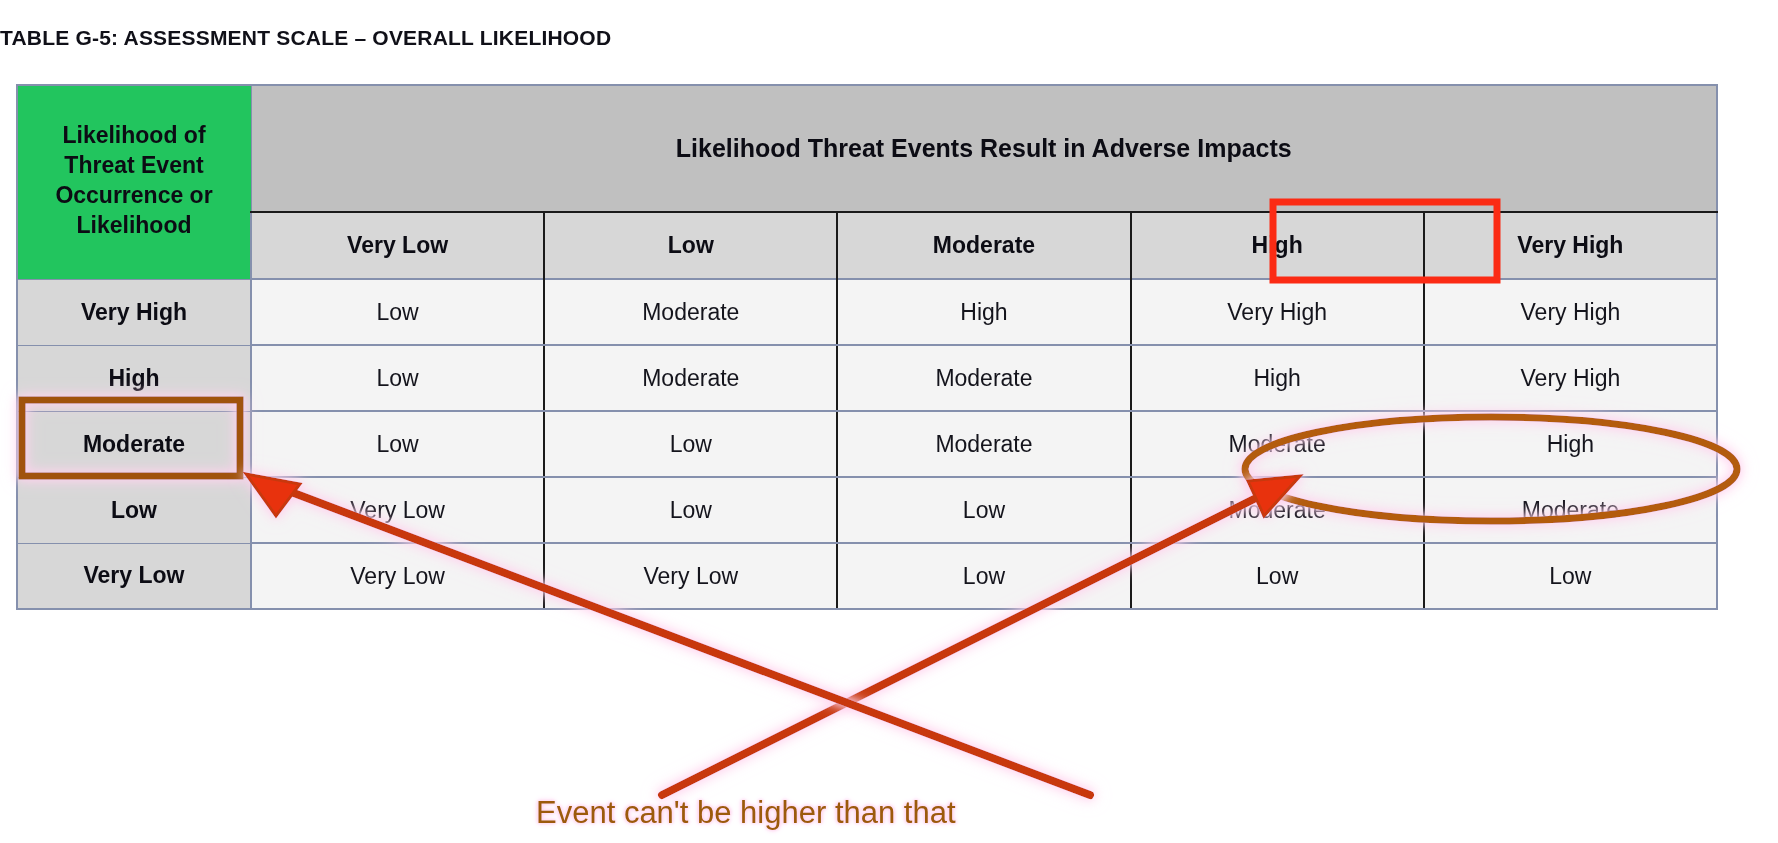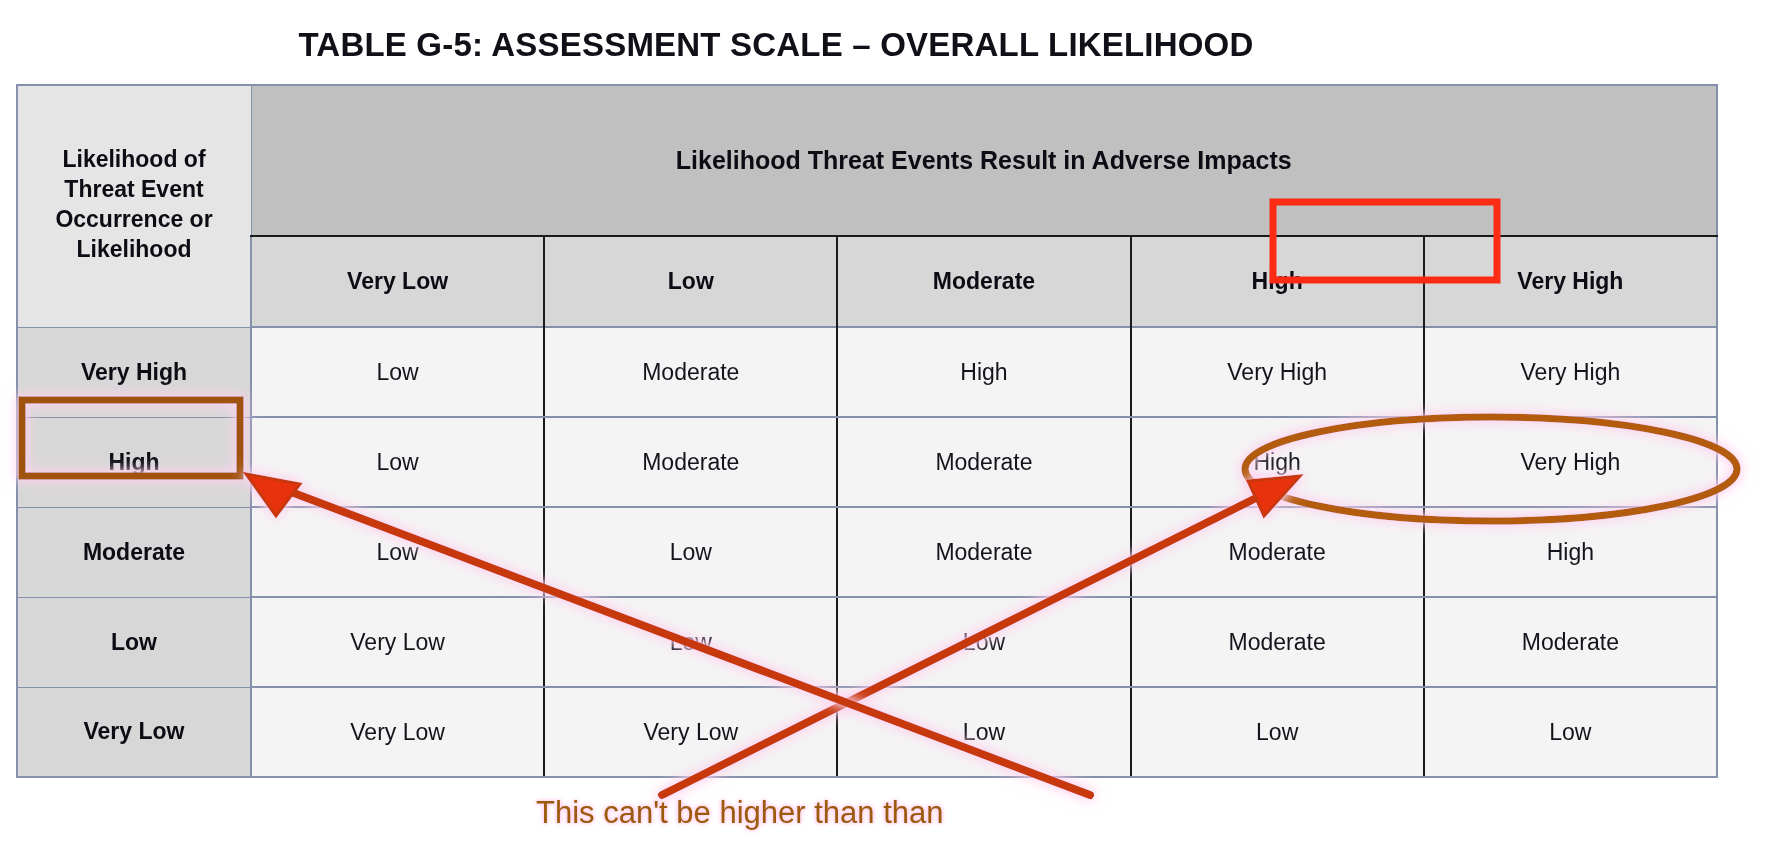--- a/index.html
+++ b/index.html
@@ -20,48 +20,47 @@
     width: 1778px;
     height: 843px;
   }
 
   
   .doc-title {
     position: absolute;
     left: 0;
     top: 26px;
     width: 1552px;
-    text-align: center;
-    font-size: 33px;
+    font-size: 21px;
     font-weight: bold;
     color: #101018;
     letter-spacing: 0.2px;
     white-space: nowrap;
   }
 
   
   .risk-table {
     position: absolute;
     left: 16px;
     top: 84px;
     width: 1702px;
     border-collapse: collapse;
     table-layout: fixed;
     border: 2px solid #8590ad;
   }
   .risk-table td, .risk-table th {
     border: 1px solid #8590ad;
-    padding: 12px;
+    padding: 0;
     vertical-align: middle;
     text-align: center;
   }
 
   .corner-head {
     width: 224px;
-    background: #e5e5e5;
+    background: #22c55e;
     font-size: 23px;
     font-weight: bold;
     color: #0c0c14;
     line-height: 1.30;
     padding: 6px 4px 8px 4px !important;
   }
   .corner-head .ch-line { display: block; }
 
   .span-head {
     background: #c0c0c0;
@@ -225,15 +224,15 @@
       <line x1="662" y1="795" x2="1272" y2="490" stroke="#c8390d" stroke-width="8" stroke-linecap="round"></line>
       <polygon points="1300,476 1248,481 1264,516" fill="#e8320c" stroke="#c8390d" stroke-width="3"></polygon>
     </g>
 
     <g filter="url(#pinkGlow)">
       <line x1="1090" y1="795" x2="278" y2="487" stroke="#c8390d" stroke-width="8" stroke-linecap="round"></line>
       <polygon points="246,474 300,484 276,516" fill="#e8320c" stroke="#c8390d" stroke-width="3"></polygon>
     </g>
   </svg>
 
-  <div class="ann-caption">This can't be higher than than</div>
+  <div class="ann-caption">Event can't be higher than that</div>
 
 </div>
 
 </body></html>

